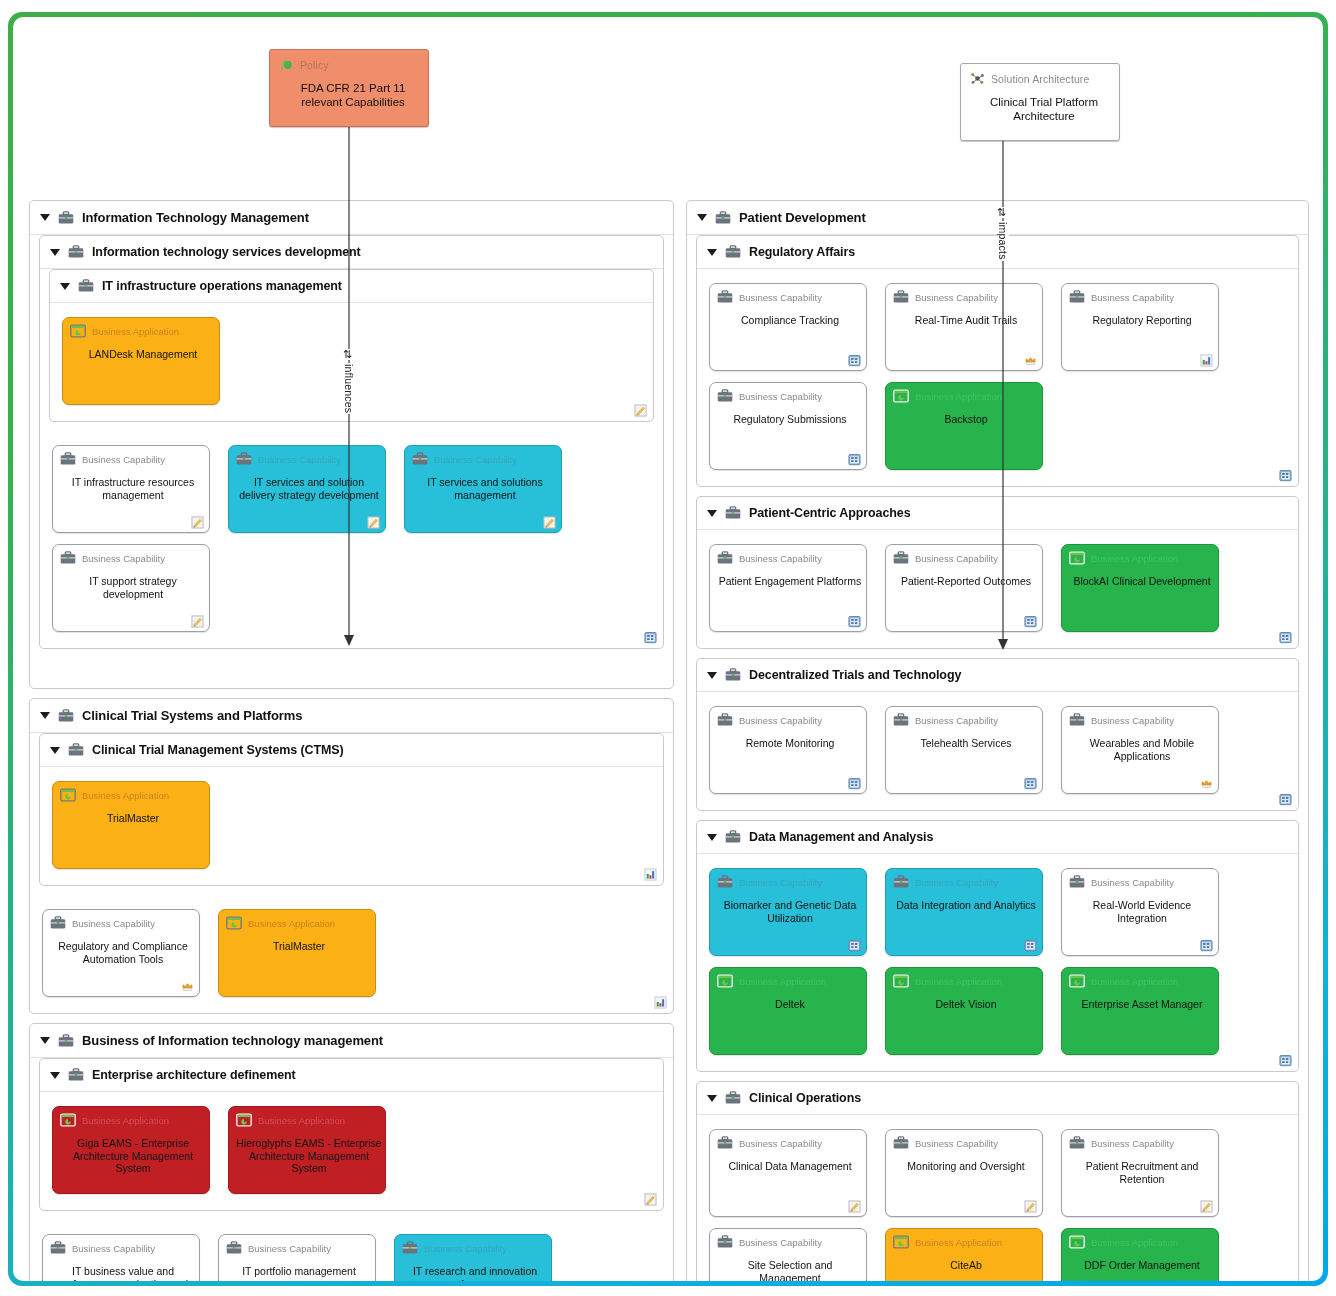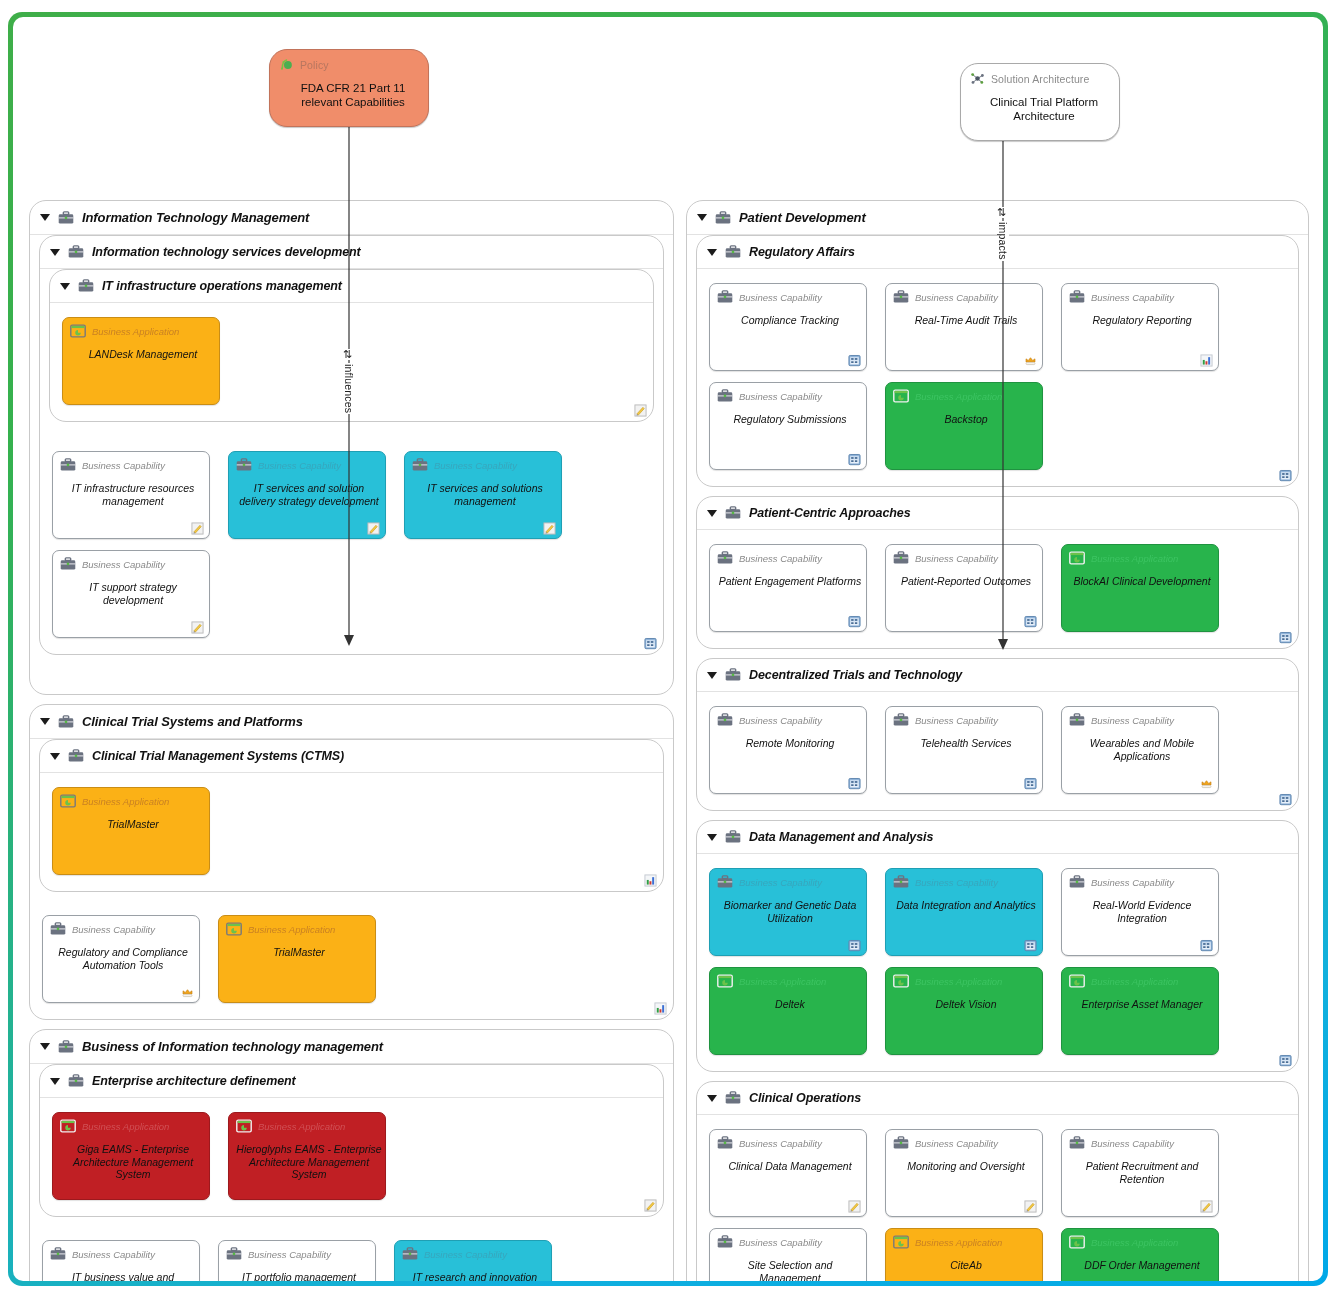--- a/index.html
+++ b/index.html
@@ -54,21 +54,21 @@
     font-size: 11px;
     color: #222;
     z-index: 6;
     background: #fff;
     line-height: 1;
   }
 
   
   .top-node {
     position: absolute;
-    border-radius: 18px;
+    border-radius: 3px;
     z-index: 8;
     box-shadow: 0 1px 1px rgba(0,0,0,.22);
   }
   .node-policy {
     left: 256px; top: 32px;
     width: 160px; height: 78px;
     background: #f08d6a;
     border: 1px solid #c2735a;
   }
   .node-sol {
@@ -103,29 +103,28 @@
   .column {
     position: absolute;
     top: 183px;
   }
   #col-left  { left: 16px;  width: 645px; }
   #col-right { left: 673px; width: 623px; }
 
   
   .grp {
     border: 1px solid #c9c9c9;
-    border-radius: 17px;
+    border-radius: 5px;
     background: #fff;
     margin-bottom: 9px;
     position: relative;
-    font-style: italic;
   }
   .grp.lvl1 { }
   .grp.lvl2 { margin: 0 9px 9px 9px; }
-  .grp.lvl3 { margin: 0 9px 15px 9px; }
+  .grp.lvl3 { margin: 0 9px 9px 9px; }
 
   .grp-head {
     display: flex;
     align-items: center;
     gap: 8px;
     padding: 9px 10px 9px 10px;
     border-bottom: 1px solid #e2e2e2;
   }
   .caret {
     width: 0; height: 0;

